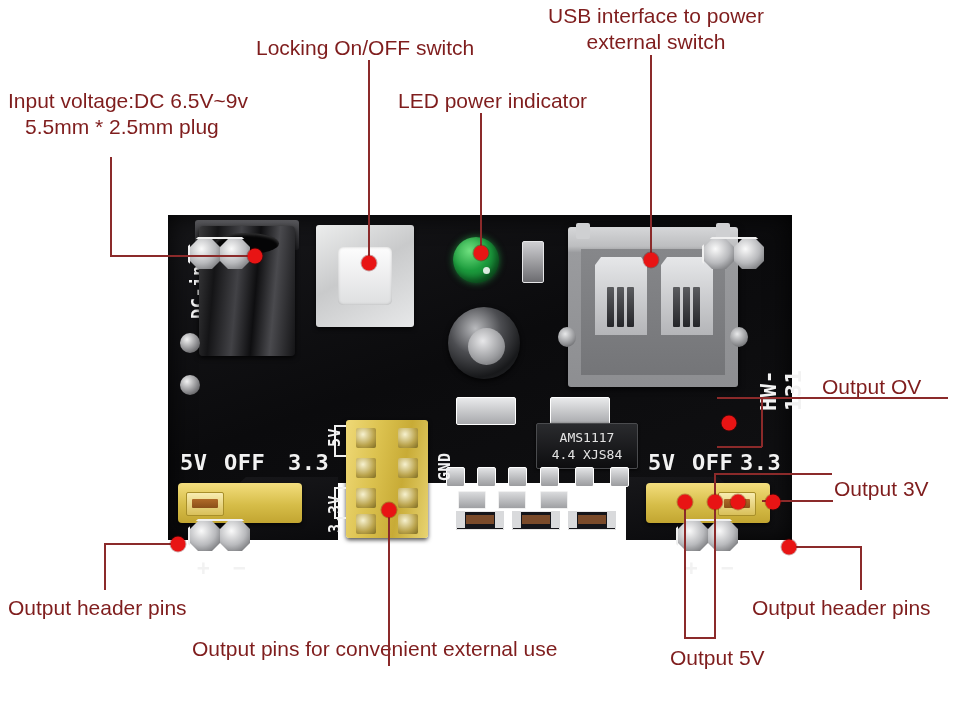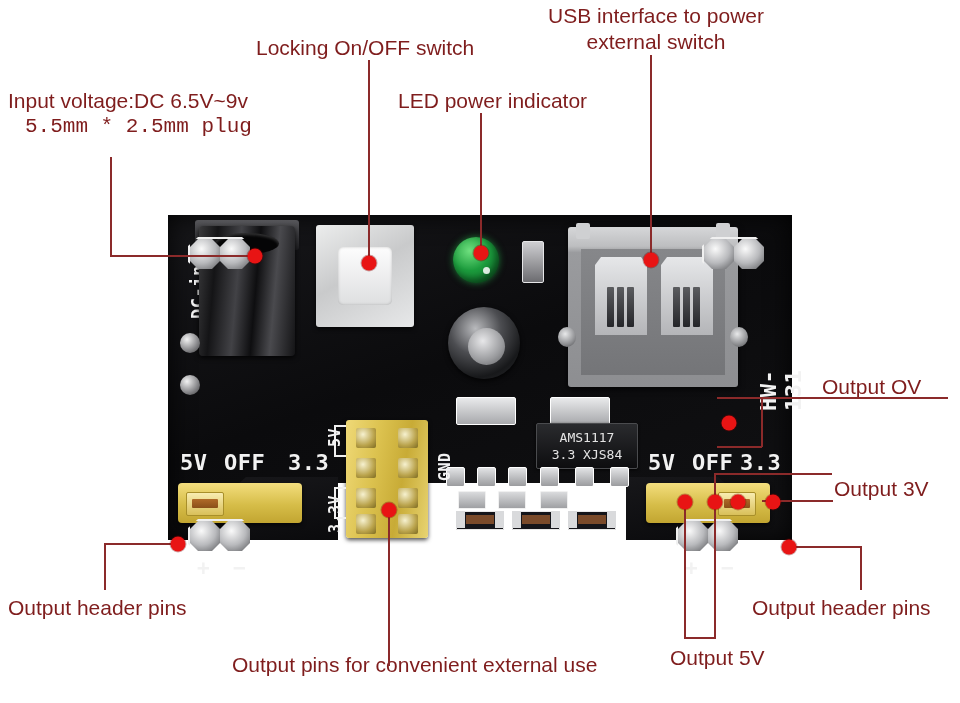--- a/index.html
+++ b/index.html
@@ -139,21 +139,21 @@
 
   .brk{position:absolute;border:2px solid #f0f0f0;border-right:none;}
 </style>
 </head>
 <body>
 
 <div id="stage">
 
   <div class="anno" style="left:8px;top:88px;">
     <div>Input voltage:DC 6.5V~9v</div>
-    <div style="padding-left:17px;font-family:Liberation Mono, monospace;">5.5mm * 2.5mm plug</div>
+    <div style="padding-left:17px;">5.5mm * 2.5mm plug</div>
   </div>
 
   <div class="anno" style="left:398px;top:88px;">
     <div>LED power indicator</div>
   </div>
 
   <div class="anno" style="left:256px;top:35px;">
     <div>Locking On/OFF switch</div>
   </div>
 
@@ -175,21 +175,21 @@
   </div>
 
   <div class="anno" style="left:752px;top:595px;">
     <div>Output header pins</div>
   </div>
 
   <div class="anno" style="left:670px;top:645px;">
     <div>Output 5V</div>
   </div>
 
-  <div class="anno" style="left:192px;top:652px;margin-left:40px;">
+  <div class="anno" style="left:192px;top:636px;">
     <div>Output pins for convenient external use</div>
   </div>
 
   <div id="pcb">
 
     <div id="boardclip">
       <div class="board" id="boardmain"></div>
     </div>
     <div class="board" id="tabL"></div>
     <div class="board" id="tabR"></div>
@@ -230,21 +230,21 @@
     </div>
 
     <div class="ictab" style="left:288px;top:182px;"></div>
     <div class="icleg" style="left:278px;top:252px;"></div>
     <div class="icleg" style="left:309px;top:252px;"></div>
     <div class="icleg" style="left:340px;top:252px;"></div>
 
     <div class="ictab" style="left:382px;top:182px;"></div>
     <div class="ic" style="left:368px;top:208px;width:100px;height:44px;">
       <div class="l1">AMS1117</div>
-      <div class="l2">3.3  XJS84</div>
+      <div class="l2">4.4  XJS84</div>
     </div>
     <div class="icleg" style="left:372px;top:252px;"></div>
     <div class="icleg" style="left:407px;top:252px;"></div>
     <div class="icleg" style="left:442px;top:252px;"></div>
 
     <div class="smd" style="left:290px;top:276px;width:26px;height:16px;"></div>
     <div class="smd" style="left:330px;top:276px;width:26px;height:16px;"></div>
     <div class="smd" style="left:372px;top:276px;width:26px;height:16px;"></div>
     <div class="res" style="left:288px;top:296px;width:46px;">
         <i></i>

